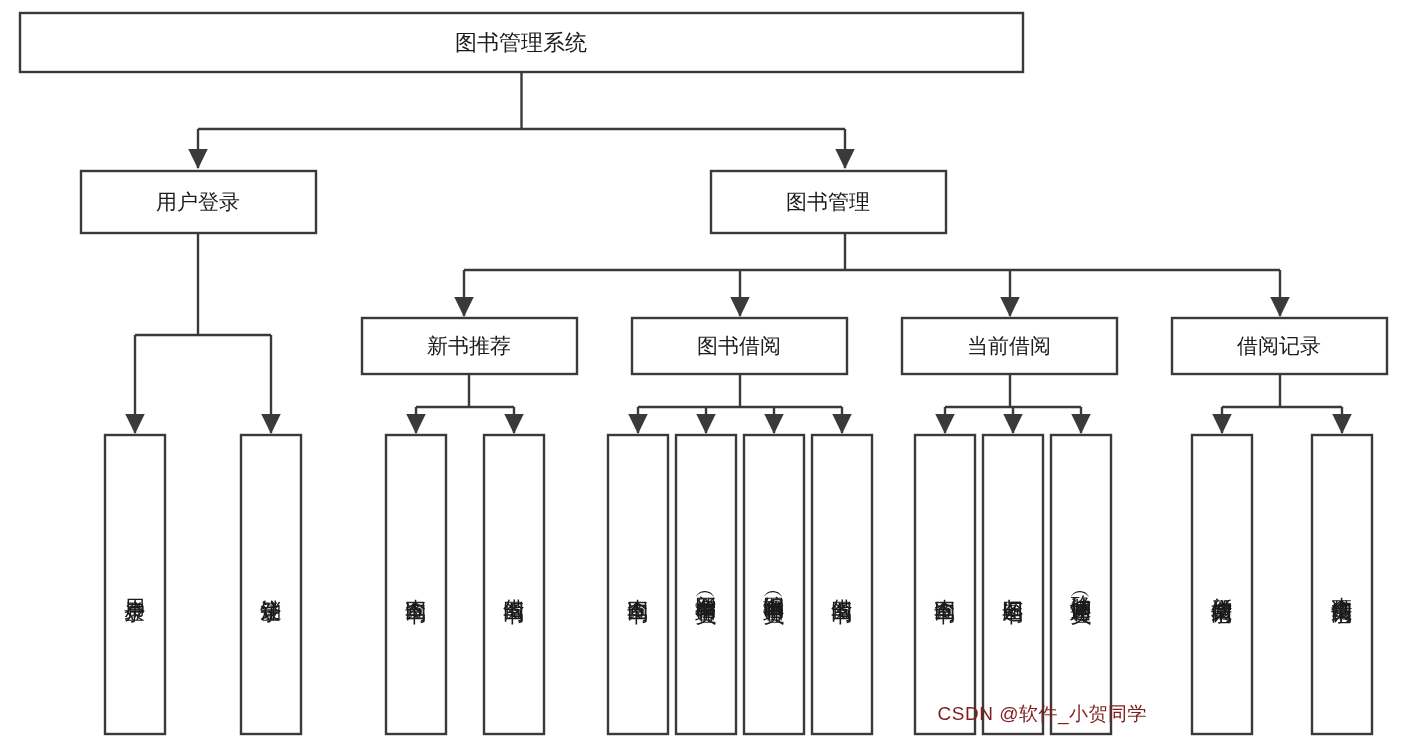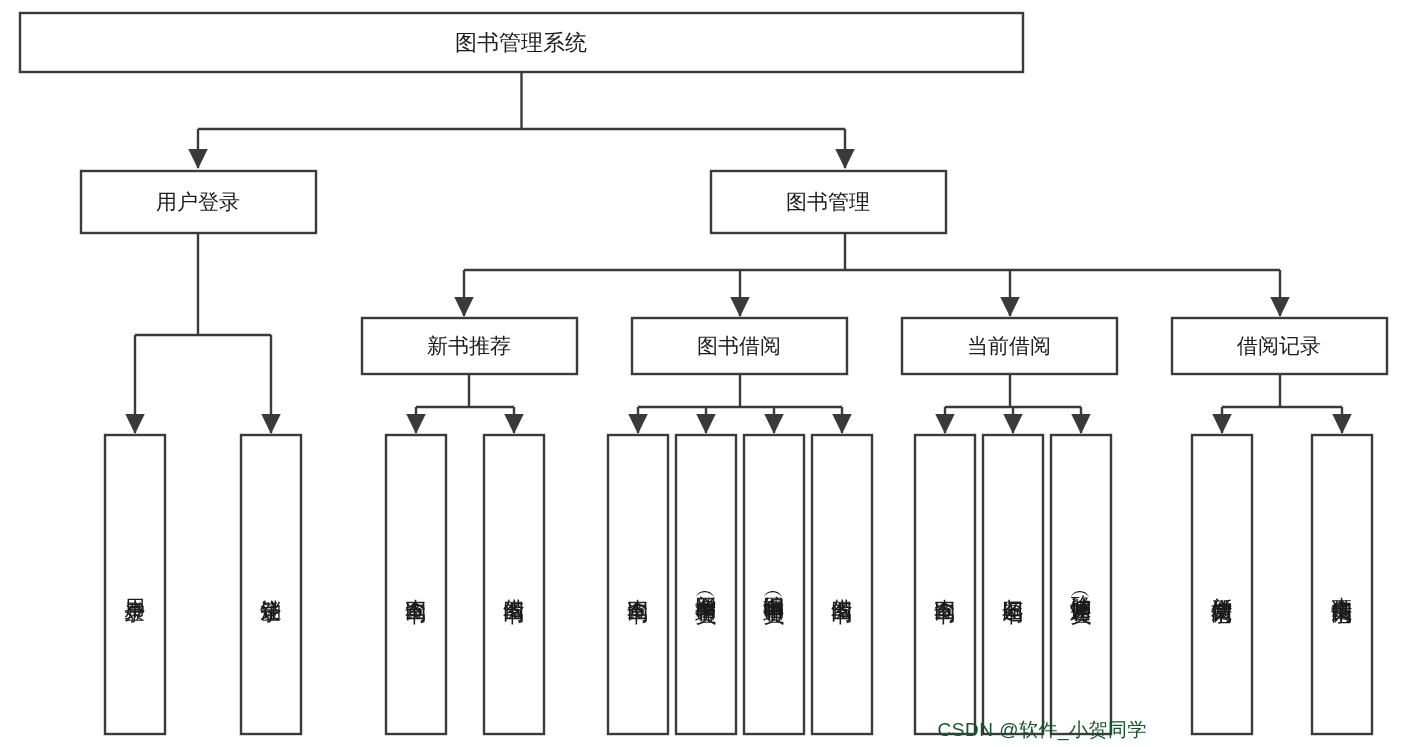--- a/index.html
+++ b/index.html
@@ -70,24 +70,24 @@
     font-family: "Liberation Sans", "DejaVu Sans", sans-serif;
     font-size: 21px;
     line-height: 1.02;
     color: #1b1b1b;
     letter-spacing: 1.5px;
     white-space: nowrap;
   }
   #watermark {
     position: absolute;
     right: 8px;
-    bottom: 4px;
+    bottom: 20px;
     font-family: "Liberation Sans", "DejaVu Sans", sans-serif;
     font-size: 19px;
-    color: #14532d;
+    color: #7f1d1d;
     letter-spacing: 0.5px;
     user-select: none;
     pointer-events: none;
   }
 </style>
 </head>
 <body>
 
 <div id="diagram-root">
 

